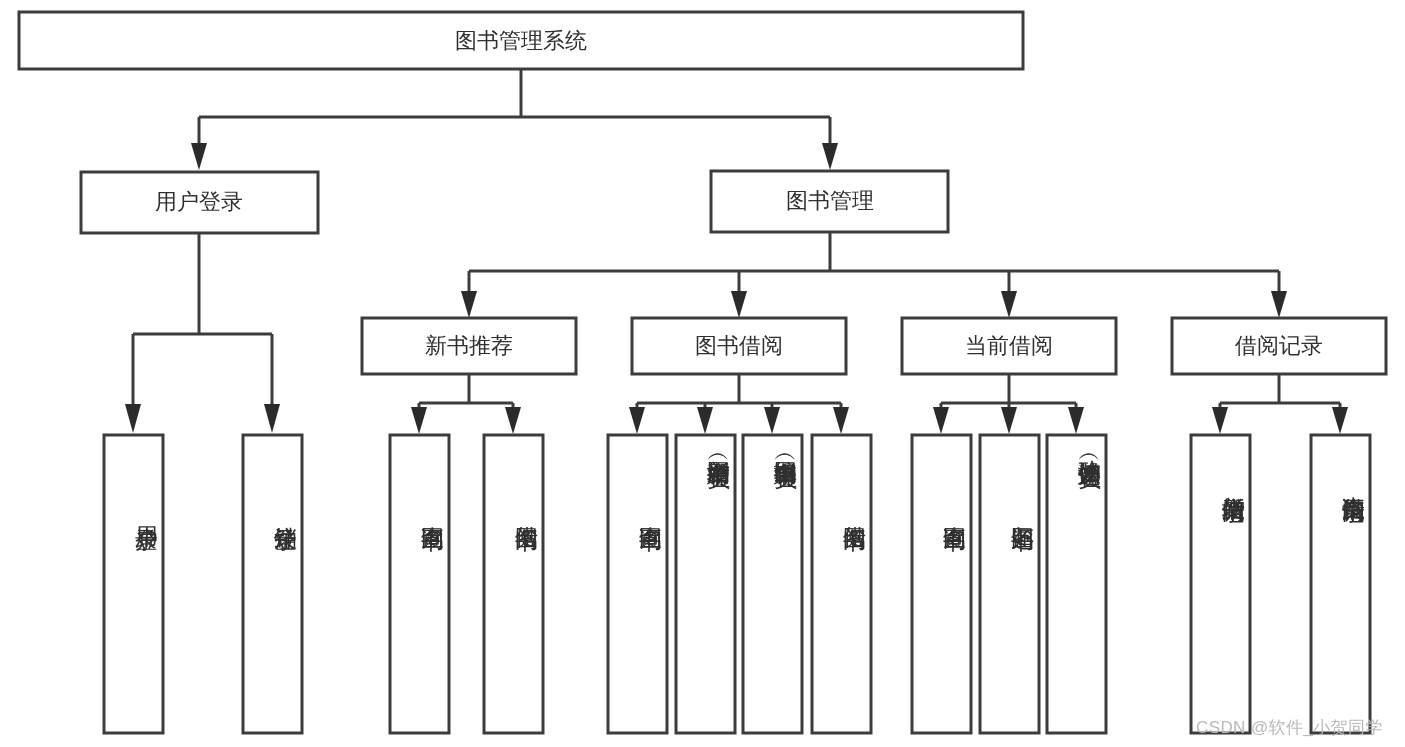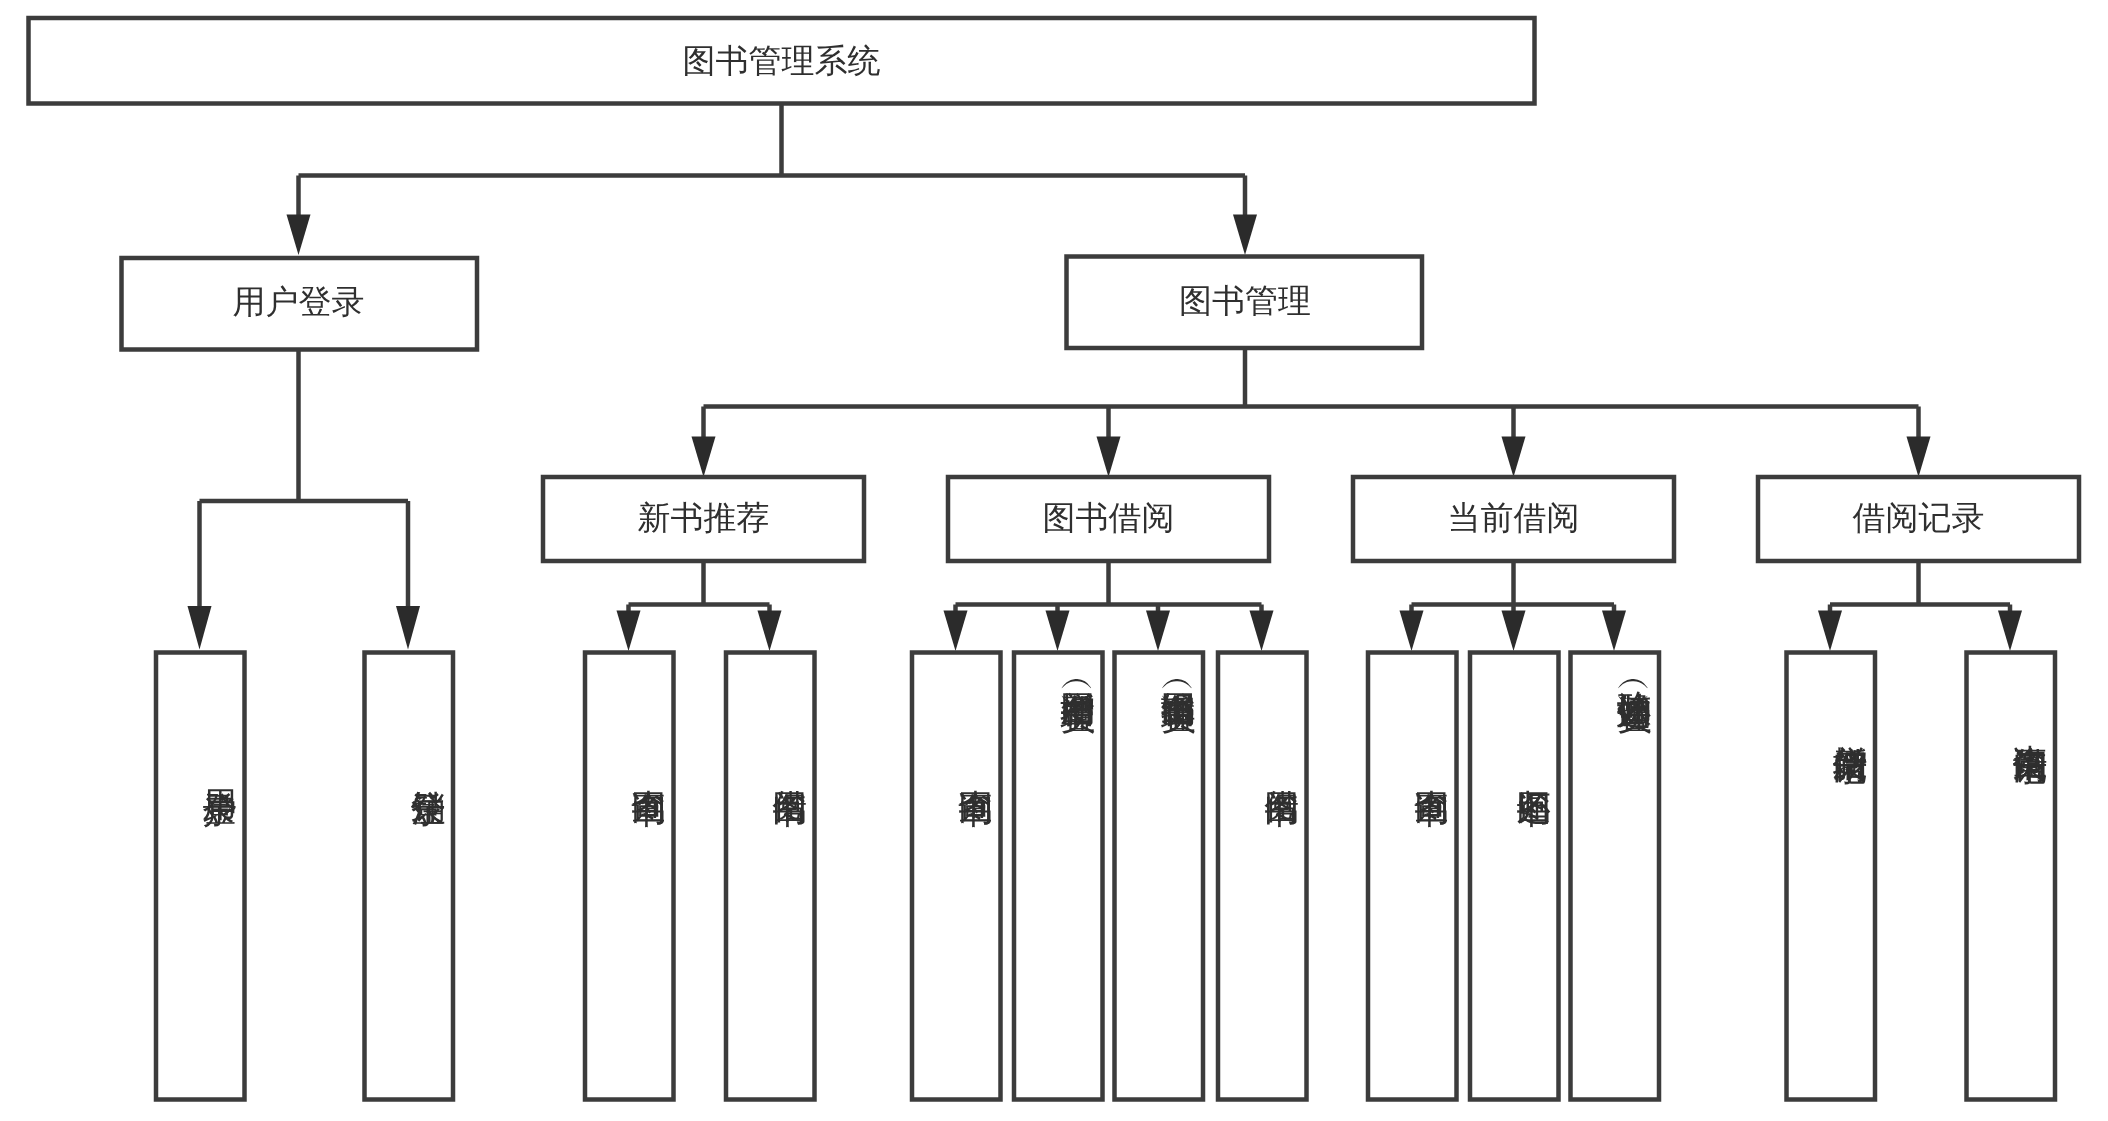--- a/index.html
+++ b/index.html
@@ -212,14 +212,15 @@
   <div class="label-vertical" style="left:614px; top:508px; height:220px; width:48px;">查询图书</div>
   <div class="label-vertical" style="left:682px; top:442px; height:290px; width:48px;">新增图书（管理员）</div>
   <div class="label-vertical" style="left:749px; top:442px; height:290px; width:48px;">编辑图书（管理员）</div>
   <div class="label-vertical" style="left:818px; top:508px; height:220px; width:48px;">借阅图书</div>
   <div class="label-vertical" style="left:918px; top:508px; height:220px; width:48px;">查询图书</div>
   <div class="label-vertical" style="left:986px; top:508px; height:220px; width:48px;">归还图书</div>
   <div class="label-vertical" style="left:1053px; top:442px; height:290px; width:48px;">确认归还（管理员）</div>
   <div class="label-vertical" style="left:1197px; top:478px; height:250px; width:48px;">新增借阅记录</div>
   <div class="label-vertical" style="left:1317px; top:478px; height:250px; width:48px;">查询借阅记录</div>
 
+  <div class="watermark" style="left:1196px; top:716px;">CSDN @软件_小贺同学</div>
 
 </div>
 
 </body></html>

